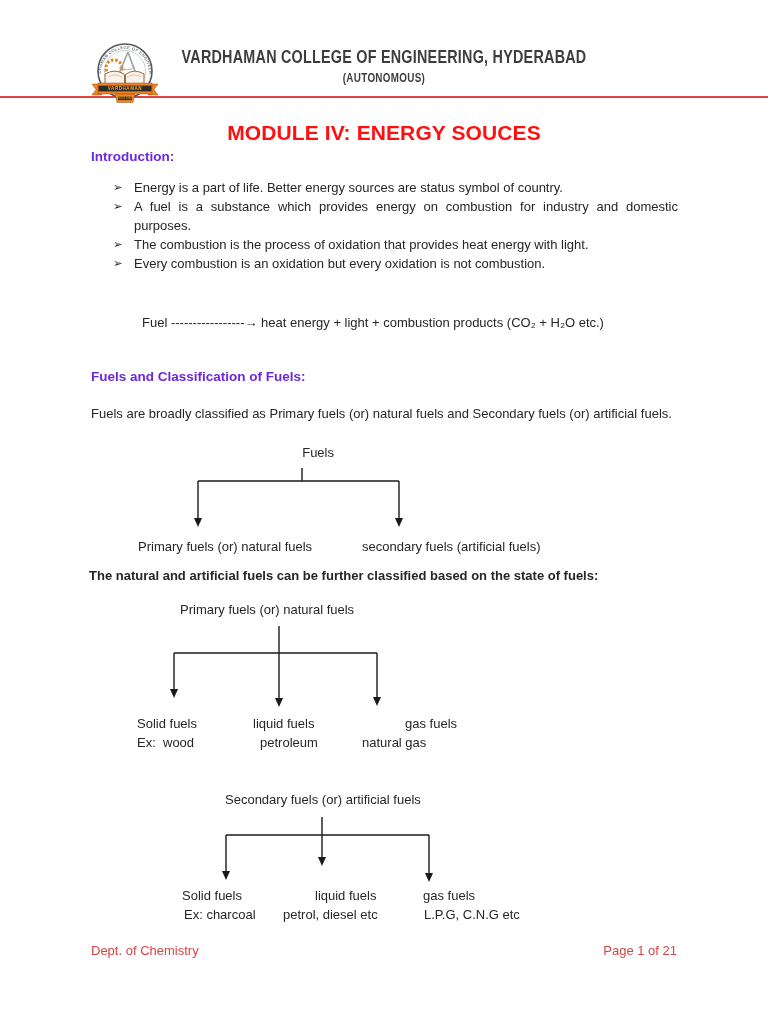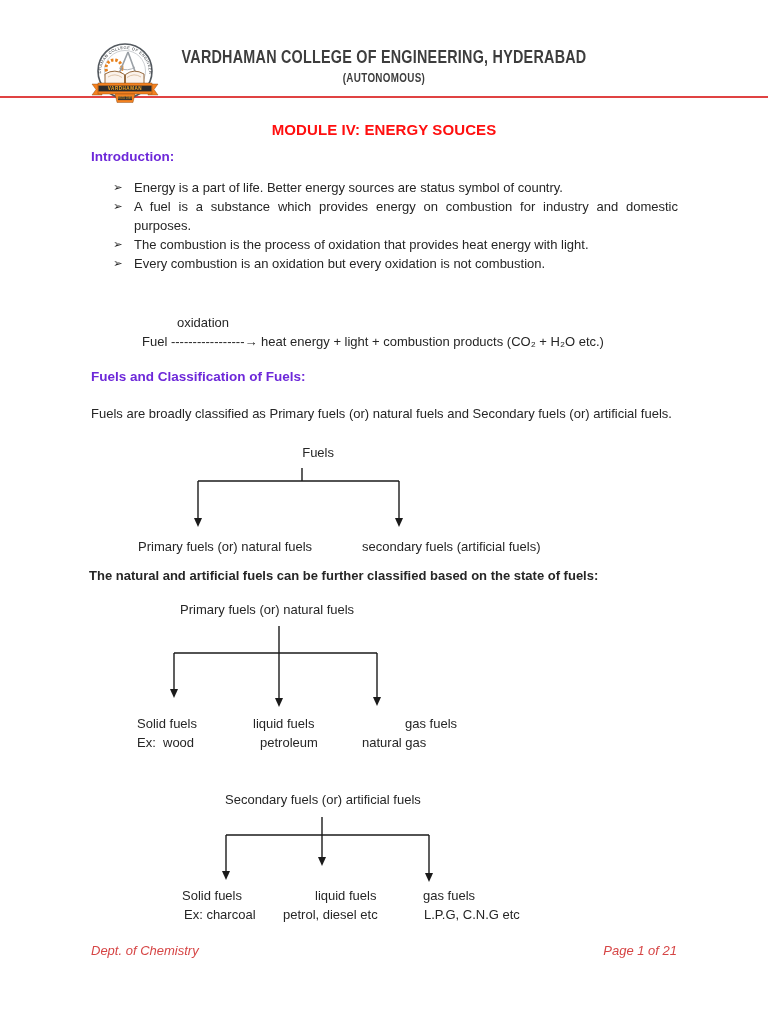--- a/index.html
+++ b/index.html
@@ -15,35 +15,35 @@
     top:47px;font-size:17.5px;font-weight:bold;color:#3d3d3d;
     transform:scaleX(0.82);letter-spacing:0.3px;white-space:nowrap;
   }
   .college-sub{
     top:71px;font-size:12px;font-weight:bold;color:#3d3d3d;
     transform:scaleX(0.82);letter-spacing:0.4px;
   }
   .red-rule{top:96px;left:0;width:768px;height:2px;background:#e04343;}
   .logo{left:88px;top:42px;z-index:3;}
   
-  .doc-title{top:121px;font-size:15px;font-weight:bold;color:#ff0f0f;letter-spacing:0.1px;}
+  .doc-title{top:121px;font-size:21px;font-weight:bold;color:#ff0f0f;letter-spacing:0.1px;}
   .h-blue{font-size:13.5px;font-weight:bold;color:#6d28d9;}
   .intro-heading{left:91px;top:149px;}
   .fuels-heading{left:91px;top:369px;}
   .bullets{left:113px;top:178px;width:565px;font-size:13px;line-height:19px;}
   .bullet{display:flex;}
   .bullet .mark{width:21px;flex:0 0 21px;font-size:11.5px;color:#262626;}
   .bullet .btext{flex:1;text-align:justify;}
   .ex-line{padding-left:41px;}
   .reaction{left:142px;top:313px;font-size:13px;line-height:19px;}
   .reaction .cond{padding-left:35px;}
   .para{left:91px;top:404px;width:587px;font-size:13px;line-height:19px;text-align:justify;}
   .note-bold{left:89px;top:568px;font-size:13px;font-weight:bold;}
   .dlabel{font-size:13px;white-space:pre;}
-  .footer-text{font-size:13px;color:#d64545;font-style:italic;}
+  .footer-text{font-size:13px;color:#d64545;}
   svg.connectors{position:absolute;left:0;top:0;pointer-events:none;z-index:1;}
 </style>
 </head>
 <body>
 
 <div class="abs red-rule"></div>
 
 <svg class="abs logo" width="74" height="64" viewBox="0 0 74 64">
   <circle cx="37" cy="29" r="27" fill="#ffffff" stroke="#545a60" stroke-width="1.6"></circle>
   <circle cx="37" cy="29" r="20.5" fill="#ffffff" stroke="#9aa0a6" stroke-width="0.5"></circle>
@@ -89,21 +89,20 @@
     <span class="mark">➢</span>
     <span class="btext">The combustion is the process of oxidation that provides heat energy with light.</span>
   </div>
   <div class="bullet">
     <span class="mark">➢</span>
     <span class="btext">Every combustion is an oxidation but every oxidation is not combustion.</span>
   </div>
 </div>
 
 <div class="abs reaction">
-  <div class="cond">oxidation</div>
   <div>Fuel -----------------→ heat energy + light + combustion products (CO₂ + H₂O etc.)</div>
 </div>
 
 <div class="abs h-blue fuels-heading">Fuels and Classification of Fuels:</div>
 
 <div class="abs para">Fuels are broadly classified as Primary fuels (or) natural fuels and Secondary fuels (or) artificial fuels.</div>
 
 <svg class="connectors" width="768" height="1024" viewBox="0 0 768 1024">
   <g stroke="#1a1a1a" stroke-width="1.4" fill="none">
 

